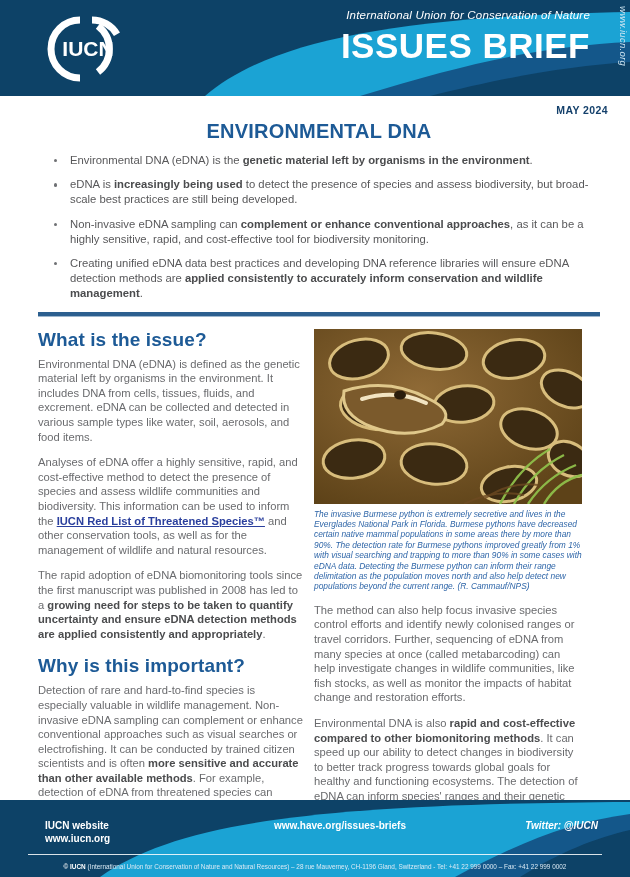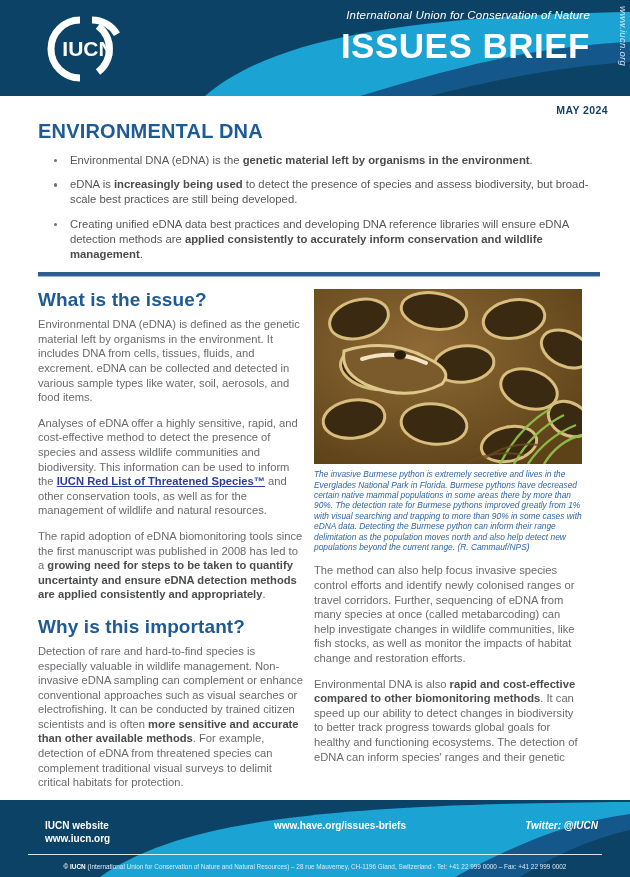--- a/index.html
+++ b/index.html
@@ -75,20 +75,21 @@
   
   .summary{
     padding:0 30px 0 38px;
   }
   .doc-title{
     color:#1d5a96;
     font-size:20px;
     font-weight:bold;
     letter-spacing:.2px;
     margin:2px 0 10px 0;
+    text-align:center;
   }
   ul.bullets{
     margin:0;padding:0;list-style:none;
   }
   ul.bullets li{
     position:relative;
     padding-left:32px;
     margin-bottom:9px;
     color:#58585a;
     font-size:11.3px;
@@ -220,20 +221,21 @@
 
 <div class="date-row">
   <span class="date-text">MAY 2024</span>
 </div>
 
 <div class="summary">
   <div class="doc-title">ENVIRONMENTAL DNA</div>
   <ul class="bullets" id="bullets">
       <li><span>Environmental DNA (eDNA) is the </span><b>genetic material left by organisms in the environment</b><span>.</span></li>
       <li><span>eDNA is </span><b>increasingly being used</b><span> to detect the presence of species and assess biodiversity, but broad-scale best practices are still being developed.</span></li>
+      <li><span>Non-invasive eDNA sampling can </span><b>complement or enhance conventional approaches</b><span>, as it can be a highly sensitive, rapid, and cost-effective tool for biodiversity monitoring.</span></li>
       <li><span>Creating unified eDNA data best practices and developing DNA reference libraries will ensure eDNA detection methods are </span><b>applied consistently to accurately inform conservation and wildlife management</b><span>.</span></li>
     </ul>
 </div>
 
 <div class="rule"></div>
 
 <div class="columns">
 
   <div class="col-left">
     <h2 class="section">What is the issue?</h2>

